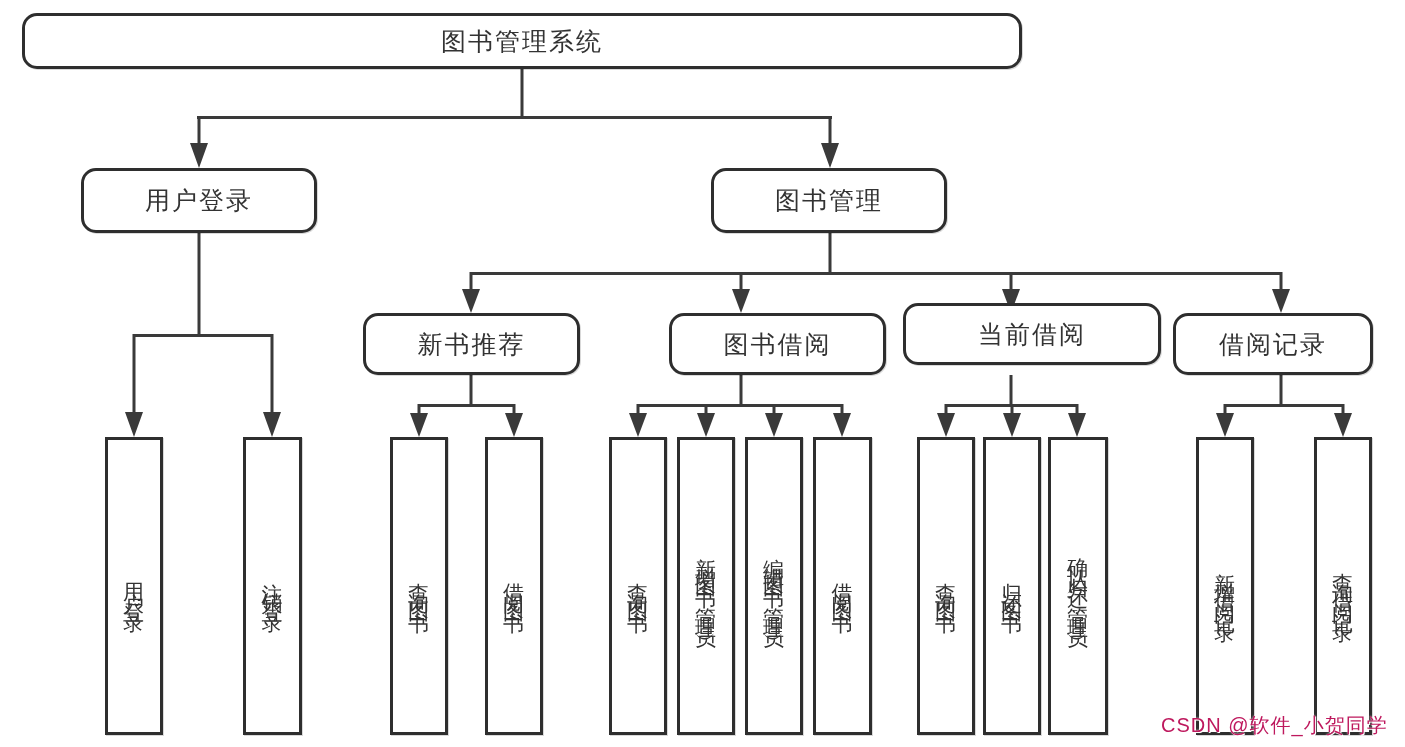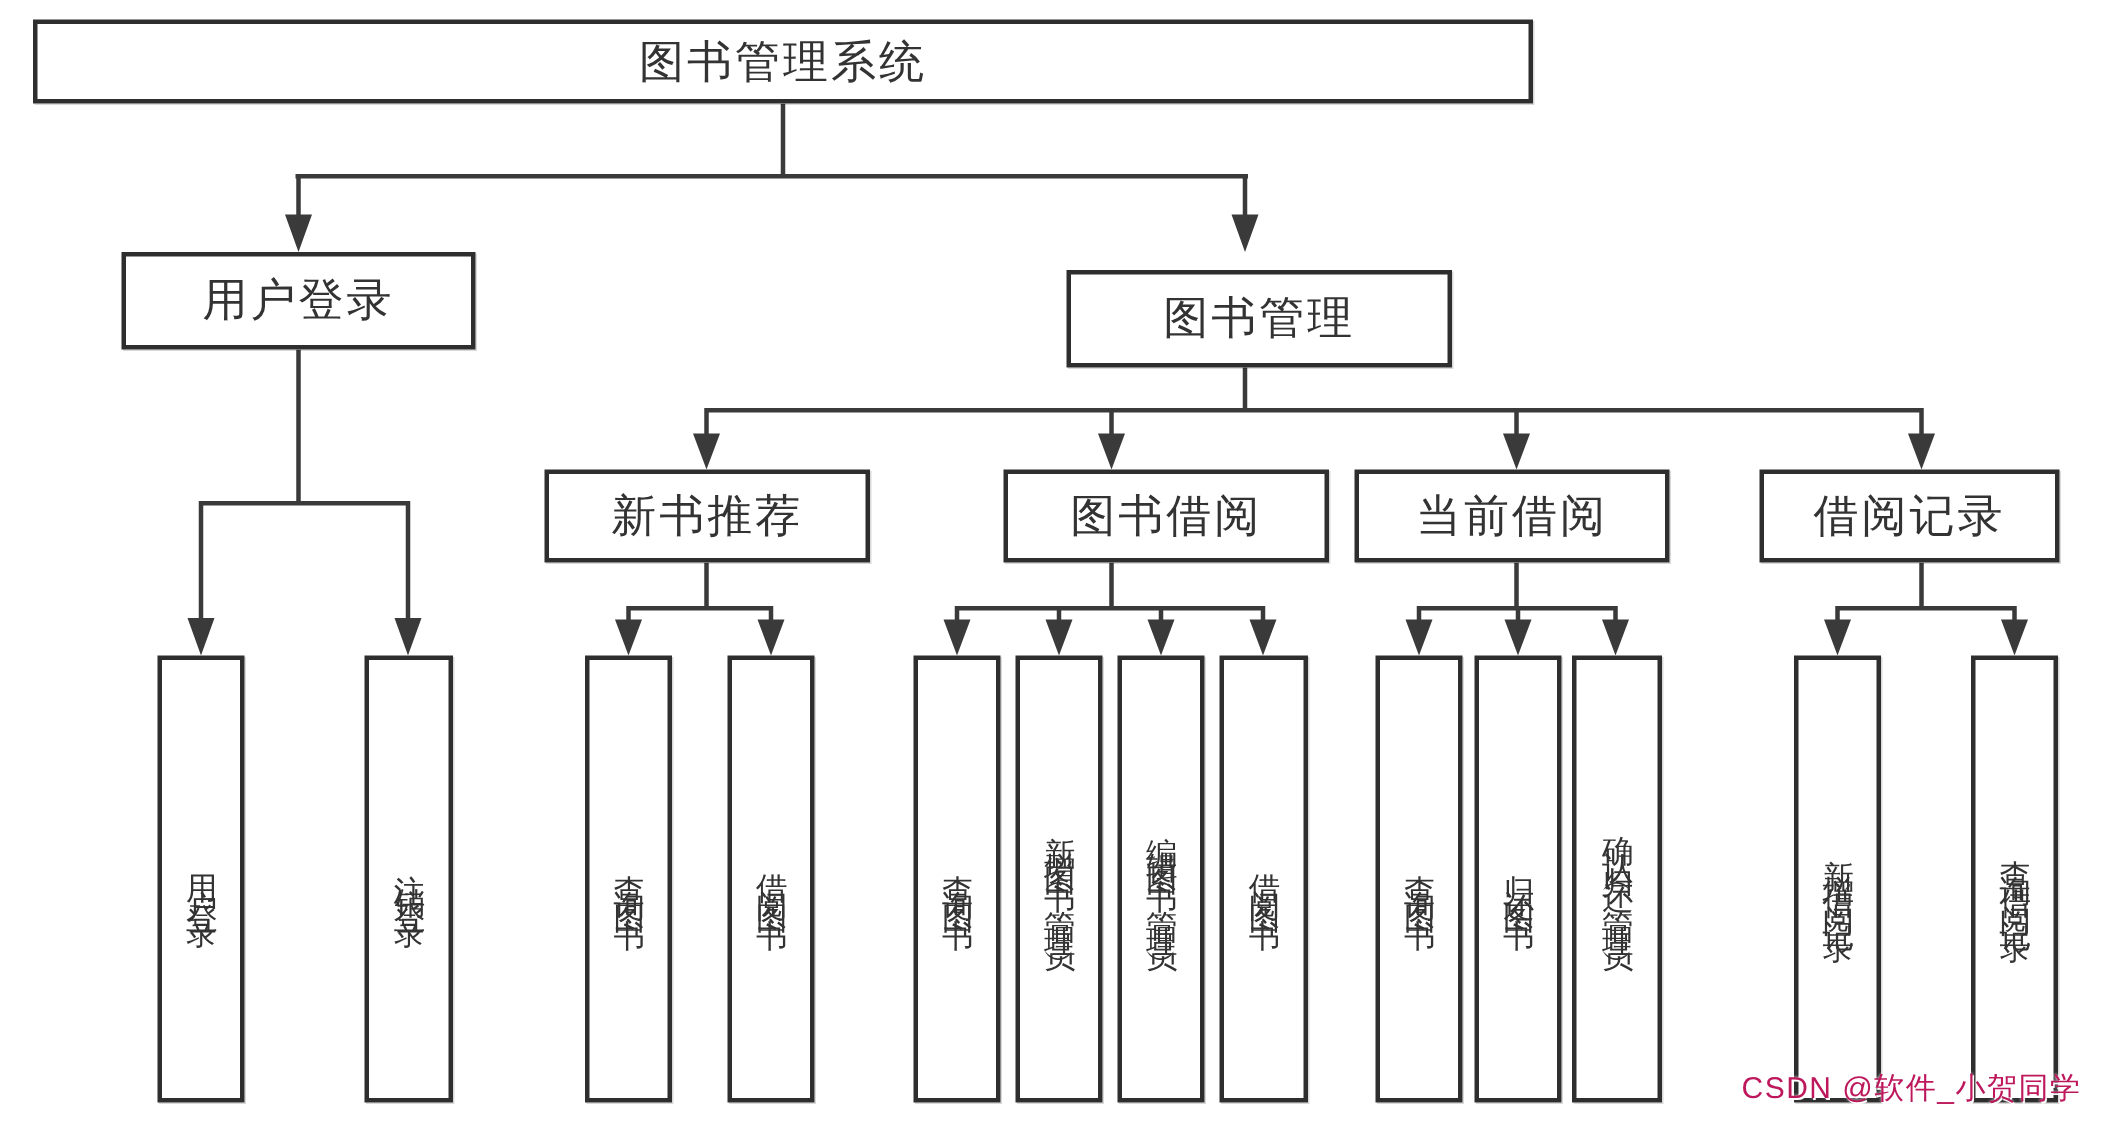--- a/index.html
+++ b/index.html
@@ -13,23 +13,24 @@
   .box{
     position:absolute;
     box-sizing:border-box;
     background:#ffffff;
     border:3px solid #2e2e2e;
     display:flex;align-items:center;justify-content:center;
     color:#333333;
     box-shadow:1px 1px 0 rgba(0,0,0,0.15);
   }
   .box.h{
-    font-size:30px;
+    font-size:25px;
     letter-spacing:2px;
     white-space:nowrap;
+    border-radius:15px;
   }
   .box.v{
     writing-mode:vertical-rl;
     text-orientation:mixed;
     font-size:21px;
     letter-spacing:10px;
     line-height:1;
   }
   .watermark{
     position:absolute;
@@ -81,25 +82,25 @@
       M937 413 L955 413 L946 437 Z
       M1003 413 L1021 413 L1012 437 Z
       M1068 413 L1086 413 L1077 437 Z
       M1216 413 L1234 413 L1225 437 Z
       M1334 413 L1352 413 L1343 437 Z"></path>
   </svg>
 
   <div class="box h" style="left:22px;top:13px;width:1000px;height:56px">图书管理系统</div>
 
   <div class="box h" style="left:81px;top:168px;width:236px;height:65px">用户登录</div>
-  <div class="box h" style="left:711px;top:180px;width:257px;height:65px">图书管理</div>
+  <div class="box h" style="left:711px;top:168px;width:236px;height:65px">图书管理</div>
 
   <div class="box h" style="left:363px;top:313px;width:217px;height:62px">新书推荐</div>
   <div class="box h" style="left:669px;top:313px;width:217px;height:62px">图书借阅</div>
-  <div class="box h" style="left:903px;top:313px;width:210px;height:62px">当前借阅</div>
+  <div class="box h" style="left:903px;top:303px;width:258px;height:62px">当前借阅</div>
   <div class="box h" style="left:1173px;top:313px;width:200px;height:62px">借阅记录</div>
 
   <div class="box v" style="left:105px;top:437px;width:58px;height:298px">用户登录</div>
   <div class="box v" style="left:243px;top:437px;width:59px;height:298px">注销登录</div>
 
   <div class="box v" style="left:390px;top:437px;width:58px;height:298px">查询图书</div>
   <div class="box v" style="left:485px;top:437px;width:58px;height:298px">借阅图书</div>
 
   <div class="box v" style="left:609px;top:437px;width:58px;height:298px">查询图书</div>
   <div class="box v" style="left:677px;top:437px;width:58px;height:298px">新增图书（管理员）</div>

